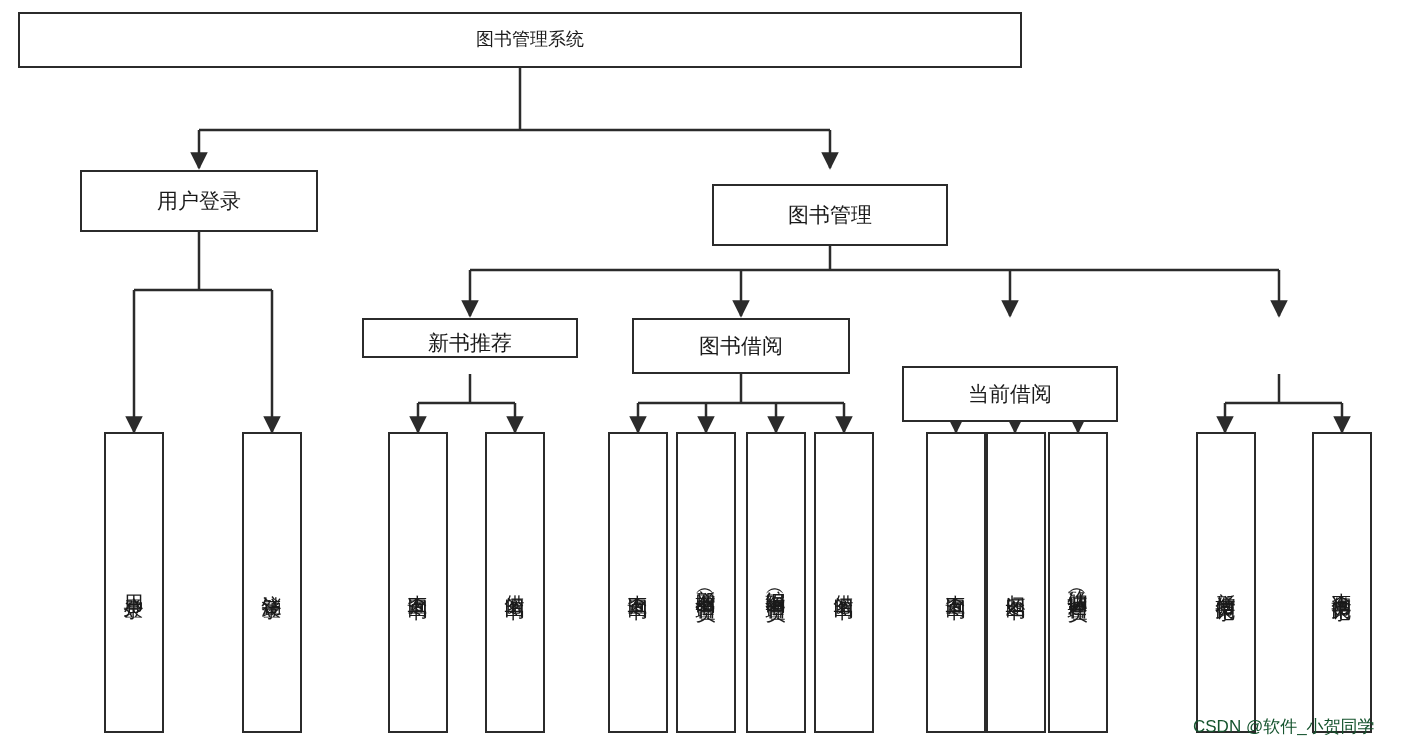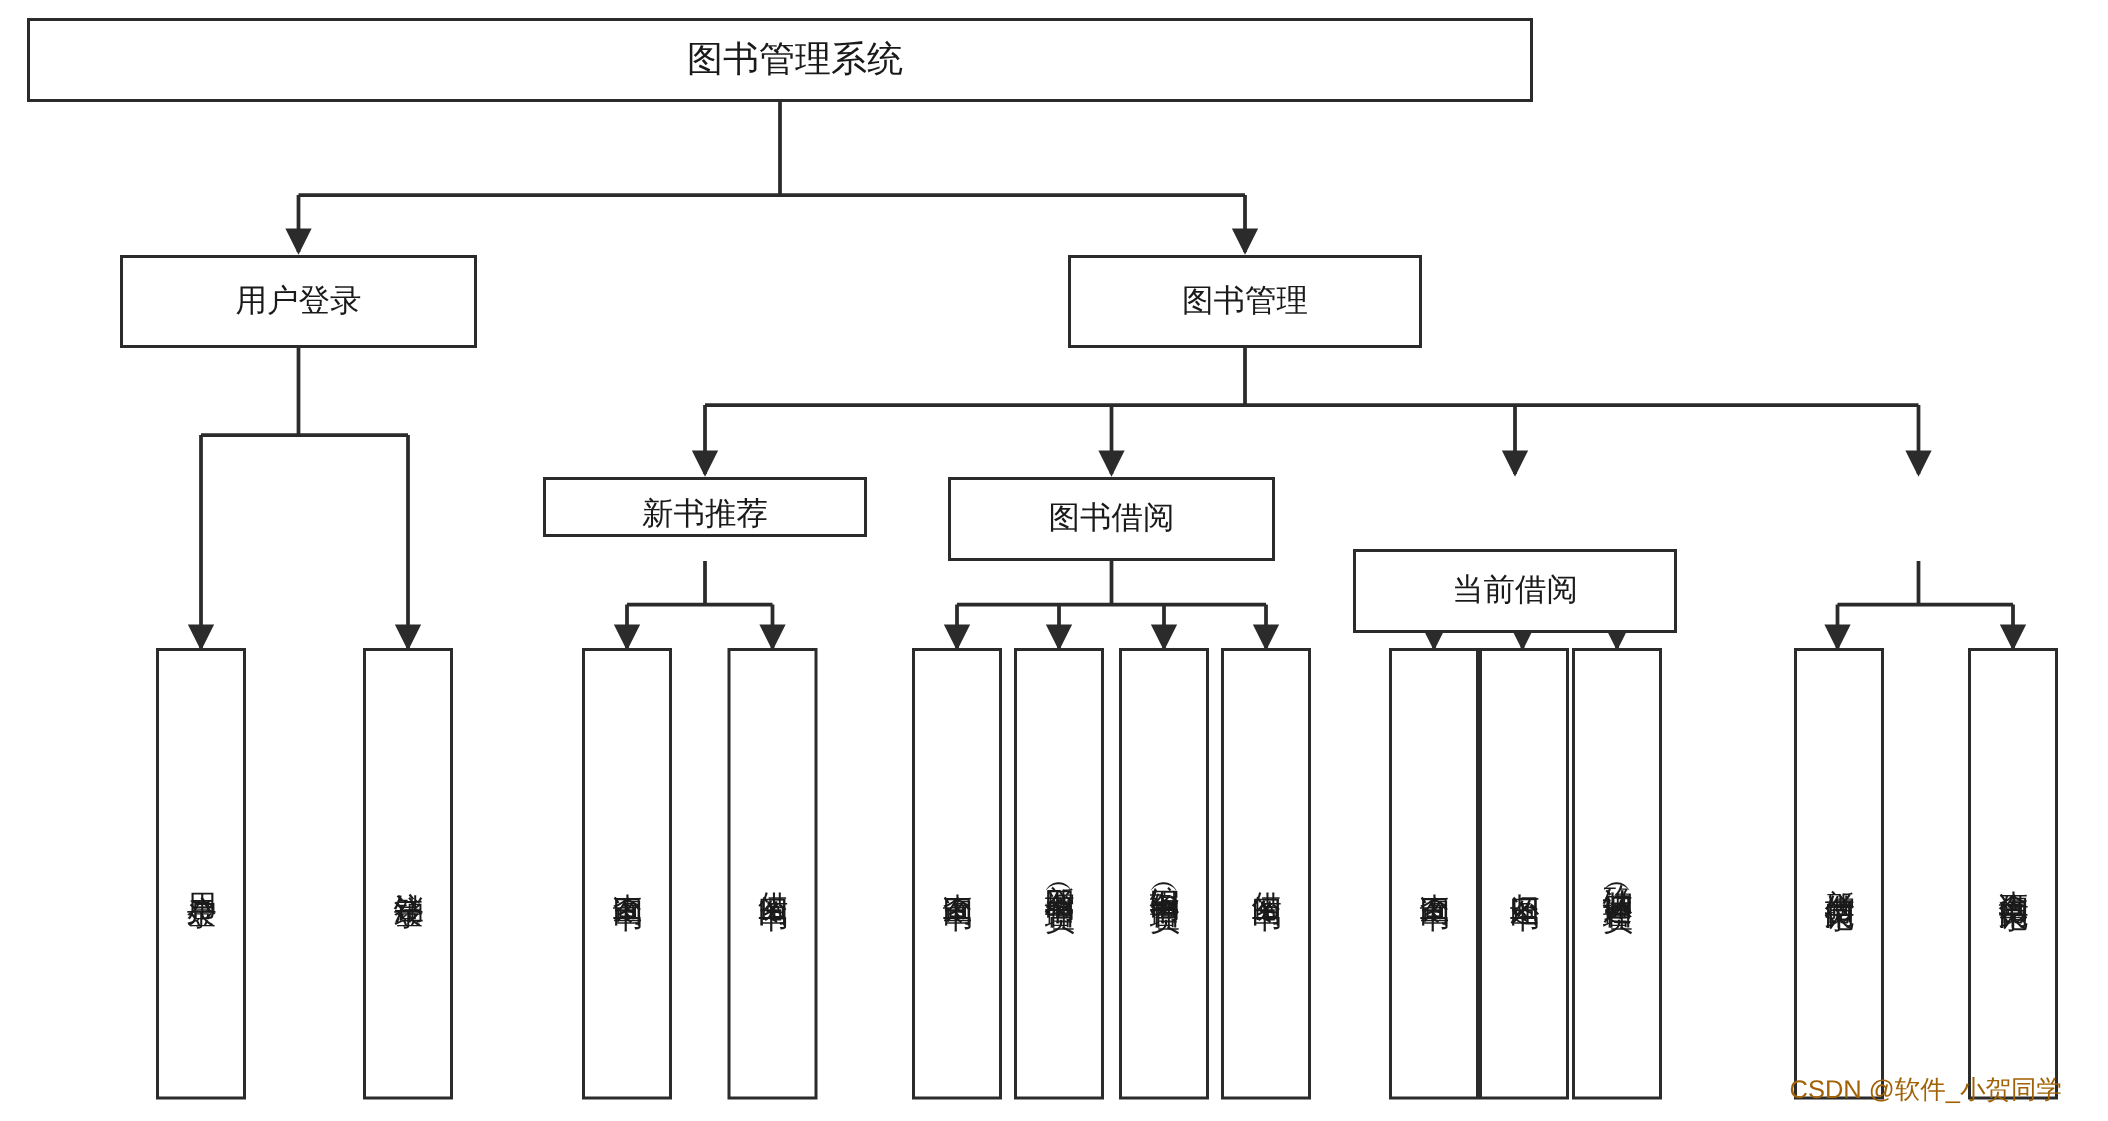--- a/index.html
+++ b/index.html
@@ -38,38 +38,38 @@
   .node .label {
     display: block;
     text-align: center;
     line-height: 1.18;
     white-space: nowrap;
   }
   .node.horizontal .label {
     font-size: 21px;
   }
   .node.root .label {
-    font-size: 24px;
+    font-size: 18px;
     margin-left: 20px;
   }
   .node.vertical {
     align-items: center;
     justify-content: center;
   }
   .node.vertical .label {
     writing-mode: vertical-rl;
     text-orientation: upright;
     font-size: 20px;
     letter-spacing: 2px;
     line-height: 1;
   }
   .watermark {
     position: absolute;
     font-size: 17px;
-    color: #a16207;
+    color: #14532d;
     white-space: nowrap;
     user-select: none;
   }
 </style>
 </head>
 <body>
 
 <div id="diagram-root">
 
   <svg id="connectors" viewBox="0 0 1405 747" xmlns="http://www.w3.org/2000/svg">
@@ -122,21 +122,21 @@
     </g>
   </svg>
 
   <div class="node root horizontal" style="left:18px; top:12px; width:1004px; height:56px;">
     <span class="label">图书管理系统</span>
   </div>
 
   <div class="node horizontal" style="left:80px; top:170px; width:238px; height:62px;">
     <span class="label">用户登录</span>
   </div>
-  <div class="node horizontal" style="left:712px; top:170px; width:236px; height:62px;">
+  <div class="node horizontal" style="left:712px; top:184px; width:236px; height:62px;">
     <span class="label">图书管理</span>
   </div>
 
   <div class="node horizontal" style="left:362px; top:318px; width:216px; height:40px;align-items:flex-end;">
     <span class="label">新书推荐</span>
   </div>
   <div class="node horizontal" style="left:632px; top:318px; width:218px; height:56px;justify-content:center;">
     <span class="label">图书借阅</span>
   </div>
   <div class="node horizontal" style="left:902px; top:318px; width:216px; height:56px;margin-top:48px;">

